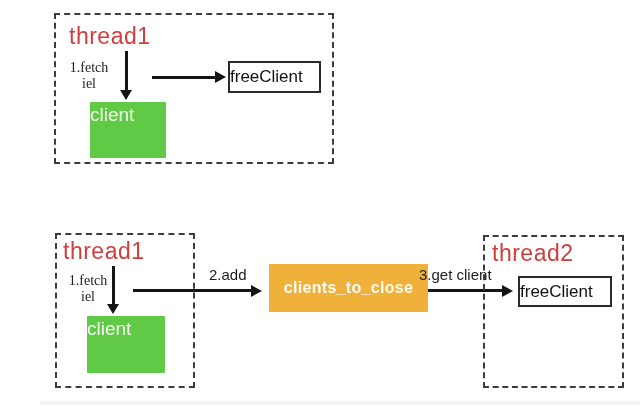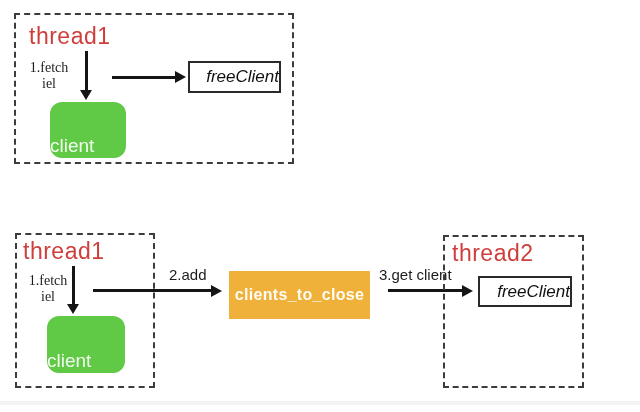--- a/index.html
+++ b/index.html
@@ -10,21 +10,21 @@
     --arrow-black:#151515;
   }
   *{box-sizing:border-box;margin:0;padding:0;}
   html,body{width:640px;height:412px;}
   body{
     position:relative;
     background:#ffffff;
     font-family:"Liberation Sans","DejaVu Sans",sans-serif;
     overflow:hidden;
   }
-  .abs{position:absolute;}
+  .abs{position:absolute;margin-left:40px;}
   .dashed-box{
     border:2px dashed #3c3c3c;
     background:transparent;
   }
   .thread-label{
     color:var(--thread-red);
     font-size:23px;
     letter-spacing:0.5px;
   }
   .step-label{
@@ -44,27 +44,27 @@
   }
   .arrow-head-right{
     width:0;height:0;
     border-top:6px solid transparent;
     border-bottom:6px solid transparent;
     border-left:11px solid var(--arrow-black);
   }
   .plain-box{
     border:2px solid #2a2a2a;
     background:#ffffff;
-    display:flex;align-items:center;justify-content:flex-end;
-    font-size:17px;color:#111;font-style:italic;
+    display:flex;align-items:center;justify-content:flex-start;
+    font-size:17px;color:#111;
   }
   .client-box{
     background:var(--client-green);
-    border-radius:12px;
-    display:flex;flex-direction:row;align-items:flex-end;
+    border-radius:1px;
+    display:flex;flex-direction:row;align-items:flex-start;
   }
   .client-title{
     color:rgba(255,255,255,0.92);
     font-size:19px;
     line-height:24px;
     margin-top:1px;
   }
   .client-value{
     background:#ffffff;
     color:var(--client-value-green);
@@ -129,21 +129,21 @@
 <div class="abs arrow-head-down" style="left:67px;top:304px;"></div>
 
 <div class="abs client-box" style="left:47px;top:316px;width:78px;height:57px;">
   <div class="client-title">client</div>
 </div>
 
 <div class="abs arrow-caption" style="left:169px;top:266px;">2.add</div>
 <div class="abs arrow-line-h" style="left:93px;top:289px;width:119px;"></div>
 <div class="abs arrow-head-right" style="left:211px;top:285px;"></div>
 
-<div class="abs queue-box" style="left:229px;top:271px;width:141px;height:48px;">
+<div class="abs queue-box" style="left:229px;top:264px;width:159px;height:48px;">
   <span>clients_to_close</span>
 </div>
 
 <div class="abs arrow-caption" style="left:379px;top:266px;">3.get client</div>
 <div class="abs arrow-line-h" style="left:388px;top:289px;width:75px;"></div>
 <div class="abs arrow-head-right" style="left:462px;top:285px;"></div>
 
 <div class="abs dashed-box" style="left:443px;top:235px;width:141px;height:153px;"></div>
 
 <div class="abs thread-label" style="left:452px;top:240px;">thread2</div>

